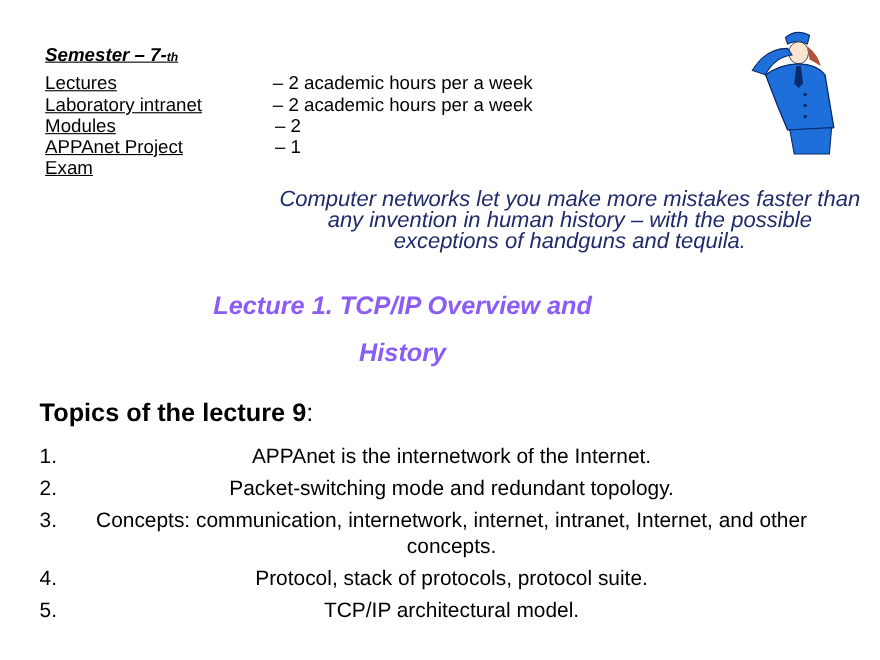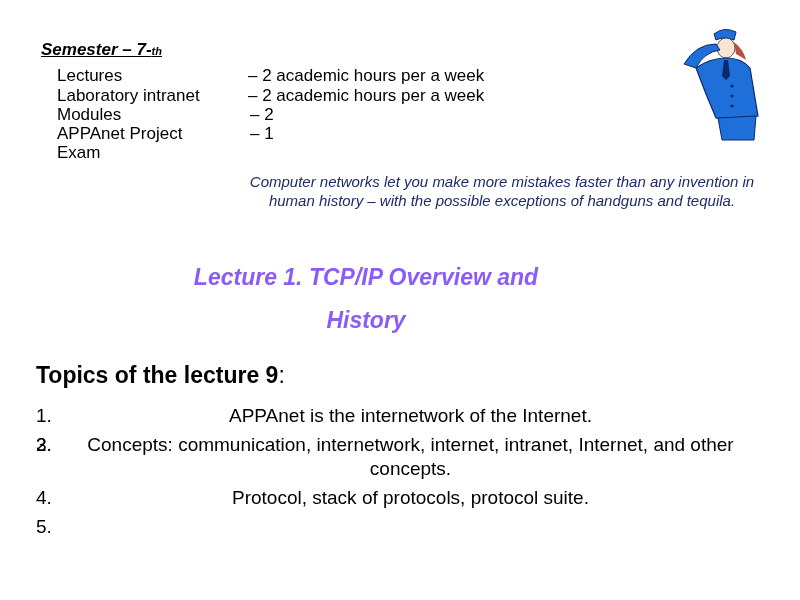--- a/index.html
+++ b/index.html
@@ -7,24 +7,24 @@
       width: 800px; height: 600px; background: #ffffff; position: relative; overflow: hidden;
       font-family: "Liberation Sans", sans-serif; color: #000;
     }
     .abs { position: absolute; text-align: center; }
     .semester {
       left: 41px; top: 40px; font-size: 17px; font-weight: bold; font-style: italic;
       text-decoration: underline;
     }
     .semester .sup { font-size: 11px; }
     .info-row { position: absolute; font-size: 17px; line-height: 20px; white-space: nowrap; }
-    .info-label { position: absolute; left: 16px; }
+    .info-label { position: absolute; left: 0; text-decoration: underline; }
     .info-value { position: absolute; }
     .quote {
-      left: 232px; top: 172px; width: 540px; font-size: 15px; font-style: italic;
+      left: 248px; top: 172px; width: 540px; font-size: 20px; font-style: italic;
       color: #1f2a6b; line-height: 19px;
     }
     .title {
       left: 60px; top: 256px; width: 612px; font-size: 23px;
       font-weight: bold; font-style: italic; color: #8b5cf6; line-height: 43px;
     }
     .topics-heading { left: 36px; top: 362px; font-size: 23px; font-weight: bold; }
     .topics-heading .colon { font-weight: normal; }
     .topic-list { left: 36px; top: 404px; width: 720px; font-size: 19px; line-height: 24px; }
     .topic { position: relative; padding-left: 29px; margin-bottom: 5px; }
@@ -95,25 +95,27 @@
   <span>Topics of the lecture 9</span><span class="colon">:</span>
 </div>
 
 <div class="abs topic-list">
   <div class="topic">
     <span class="num">1.</span>
     <span>APPAnet is the internetwork of the Internet.</span>
   </div>
   <div class="topic">
     <span class="num">2.</span>
+    <span>Packet-switching mode and redundant topology.</span>
   </div>
   <div class="topic">
     <span class="num">3.</span>
     <span>Concepts: communication, internetwork, internet, intranet, Internet, and other concepts.</span>
   </div>
   <div class="topic">
     <span class="num">4.</span>
     <span>Protocol, stack of protocols, protocol suite.</span>
   </div>
   <div class="topic">
     <span class="num">5.</span>
+    <span>TCP/IP architectural model.</span>
   </div>
 </div>
 
 </body></html>

